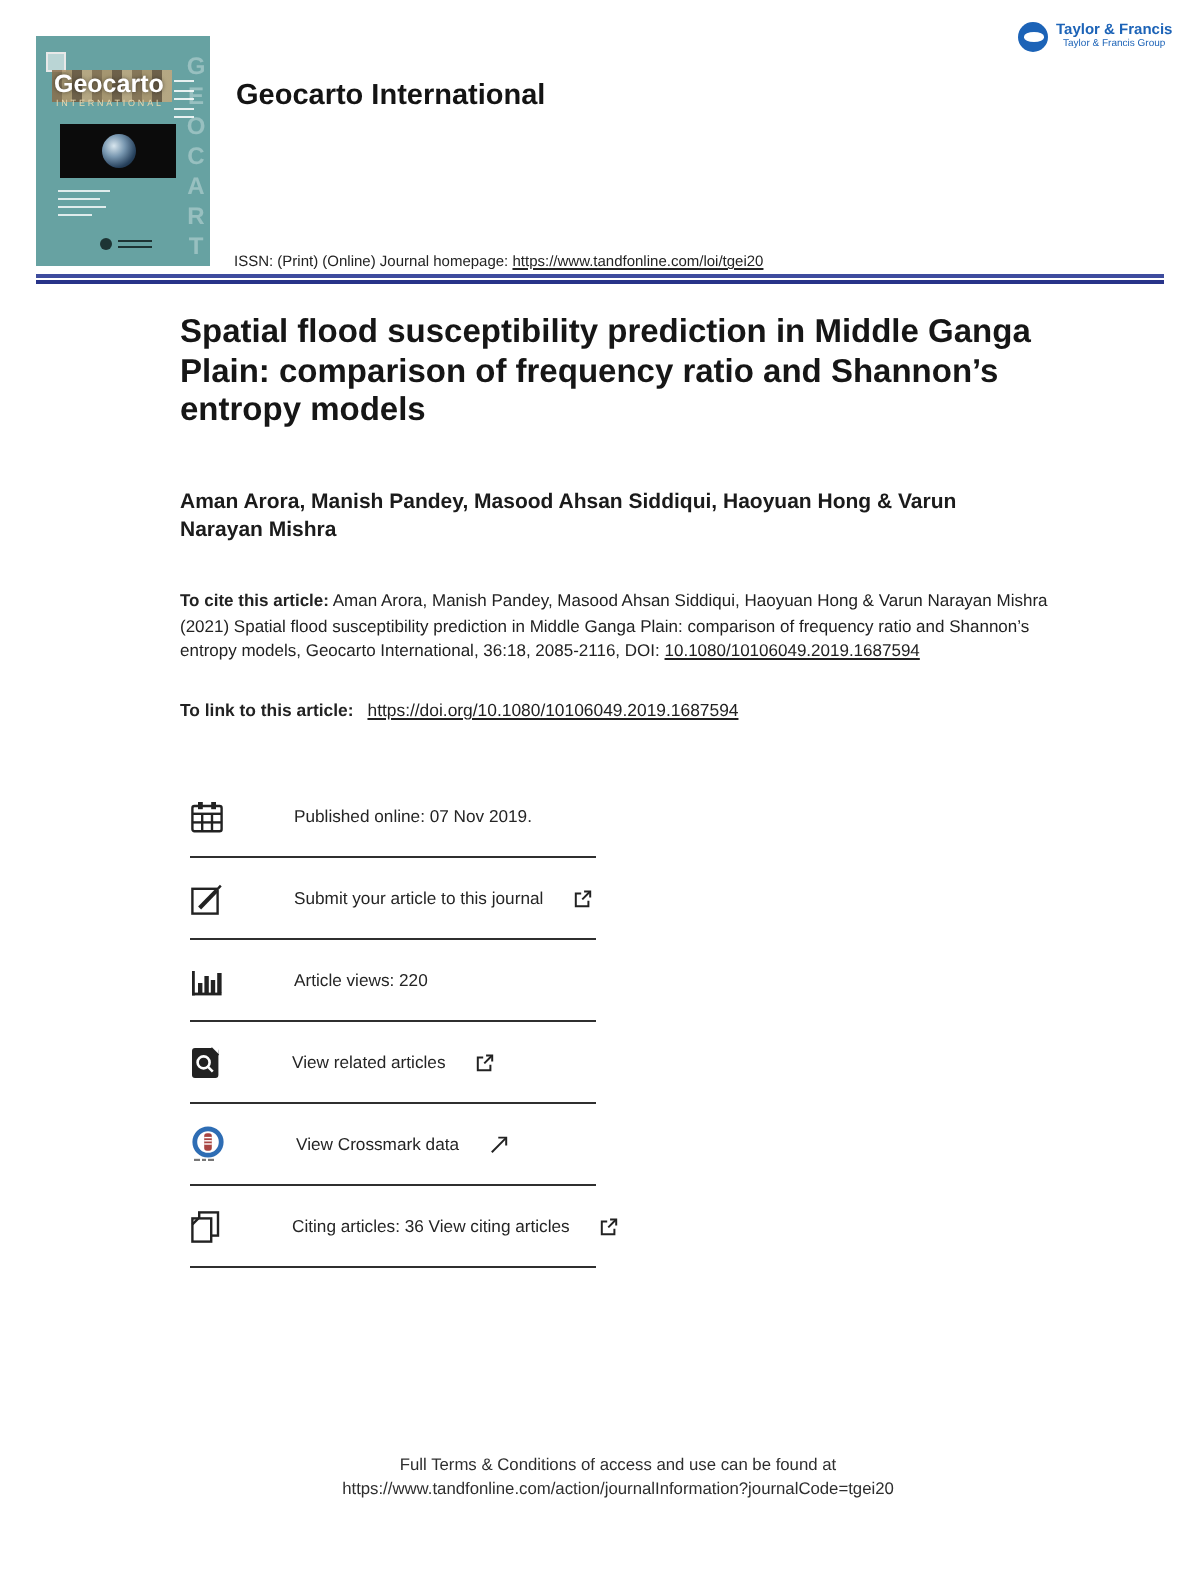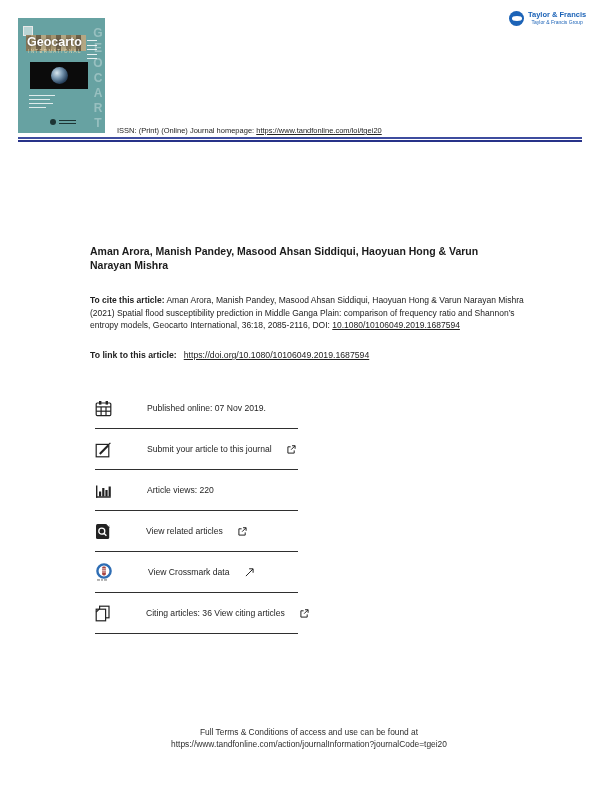--- a/index.html
+++ b/index.html
@@ -87,33 +87,35 @@
     </div>
     <div class="cov-pub">
       <span class="cov-pubmark"></span>
       <span class="cov-publines">
           <div></div>
           <div></div>
         </span>
     </div>
   </div>
 
+  <div class="journal-title">Geocarto International</div>
 
   <div class="tf-logo">
     <span class="tf-circle"></span>
     <span>
       <div class="tf-text1">Taylor &amp; Francis</div>
       <div class="tf-text2">Taylor &amp; Francis Group</div>
     </span>
   </div>
 
   <div class="issn-line"><span>ISSN: (Print) (Online) Journal homepage: </span><a>https://www.tandfonline.com/loi/tgei20</a></div>
 
   <div class="navy-rule"></div>
 
+  <div class="art-title">Spatial flood susceptibility prediction in Middle Ganga Plain: comparison of frequency ratio and Shannon’s entropy models</div>
   <div class="authors">Aman Arora, Manish Pandey, Masood Ahsan Siddiqui, Haoyuan Hong &amp; Varun Narayan Mishra</div>
 
   <p class="cite">
     <b>To cite this article:</b>
     <span>Aman Arora, Manish Pandey, Masood Ahsan Siddiqui, Haoyuan Hong &amp; Varun Narayan Mishra (2021) Spatial flood susceptibility prediction in Middle Ganga Plain: comparison of frequency ratio and Shannon’s entropy models, Geocarto International, 36:18, 2085-2116, DOI:</span>
     <a class="doi">10.1080/10106049.2019.1687594</a>
   </p>
 
   <p class="linkline">
     <b>To link to this article:</b><a>https://doi.org/10.1080/10106049.2019.1687594</a>

